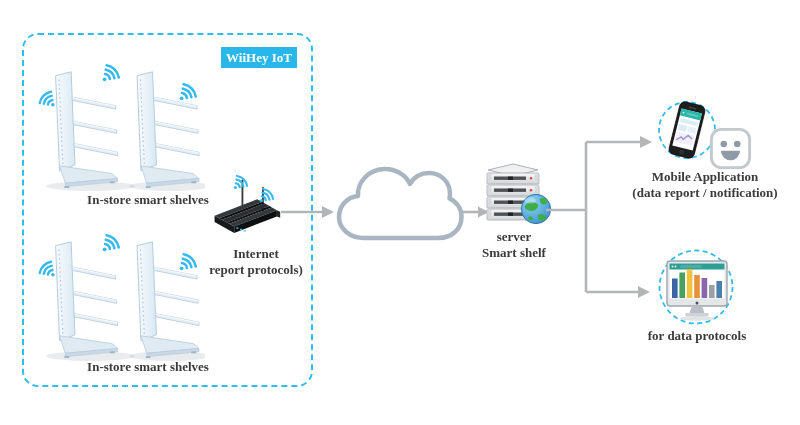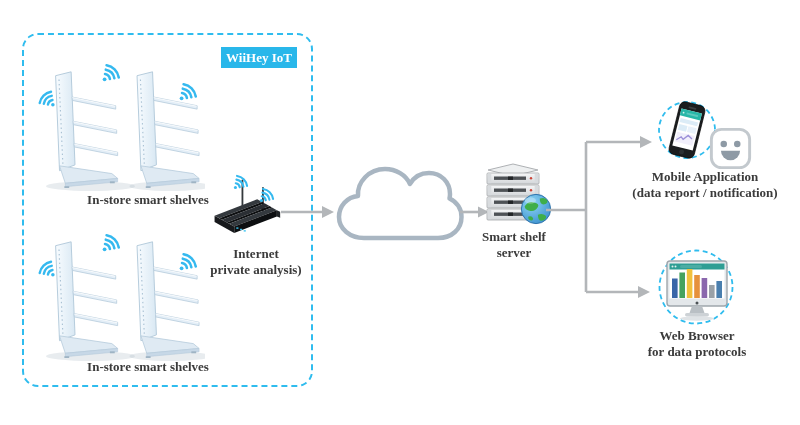--- a/index.html
+++ b/index.html
@@ -243,21 +243,21 @@
       <use href="#gateway"></use>
     </svg>
   <svg class="abs" style="left:230px;top:170px" width="23" height="23" viewBox="0 0 28 28">
       <use href="#wifi"></use>
     </svg>
   <svg class="abs" style="left:256px;top:183px" width="23" height="23" viewBox="0 0 28 28">
       <use href="#wifi"></use>
     </svg>
   <div class="label" style="left:156px;top:246px;width:200px">
     <div>Internet</div>
-    <div>private analysis)</div>
+    <div>report protocols)</div>
   </div>
 
   <svg class="abs" style="left:279px;top:202px" width="58" height="20" viewBox="0 0 58 20">
     <line x1="2" y1="10" x2="43" y2="10" stroke="#b3b6b9" stroke-width="2.6"></line>
     <polygon points="43,4 55,10 43,16" fill="#b3b6b9"></polygon>
   </svg>
 
   <svg class="abs" style="left:331px;top:152px" width="134" height="96" viewBox="0 0 134 96">
       <use href="#cloud"></use>
     </svg>
@@ -267,22 +267,22 @@
     <polygon points="19,3.5 30,9 19,14.5" fill="#b3b6b9"></polygon>
   </svg>
 
   <svg class="abs" style="left:484px;top:161px" width="58" height="60" viewBox="0 0 58 60">
       <use href="#server"></use>
     </svg>
   <svg class="abs" style="left:519px;top:192px" width="34" height="34" viewBox="0 0 36 36">
       <use href="#globe"></use>
     </svg>
   <div class="label" style="left:464px;top:229px;width:100px">
+    <div>server</div>
     <div>Smart shelf</div>
-    <div>server</div>
   </div>
 
   <svg class="abs" style="left:544px;top:128px" width="116" height="172" viewBox="0 0 116 172">
     <g stroke="#b3b6b9" stroke-width="2.6" fill="none">
       <line x1="2" y1="82" x2="42" y2="82"></line>
       <line x1="42" y1="14" x2="42" y2="164"></line>
       <line x1="42" y1="14" x2="96" y2="14"></line>
       <line x1="42" y1="164" x2="94" y2="164"></line>
     </g>
     <polygon points="96,8 108,14 96,20" fill="#b3b6b9"></polygon>
@@ -297,17 +297,16 @@
   <div class="label" style="left:605px;top:169px;width:200px">
     <div>Mobile Application</div>
     <div>(data report / notification)</div>
   </div>
 
   <svg class="abs" style="left:652px;top:244px" width="92" height="92" viewBox="0 0 92 92">
     <circle cx="44" cy="43" r="36.5" fill="#ffffff" stroke="#2fbcee" stroke-width="1.8" stroke-dasharray="5 3.5"></circle>
     <use href="#monitor" x="7" y="13" width="76" height="66"></use>
   </svg>
   <div class="label" style="left:597px;top:328px;width:200px">
-    <div>Web Browser</div>
     <div>for data protocols</div>
   </div>
 
 </div>
 
 </body></html>

